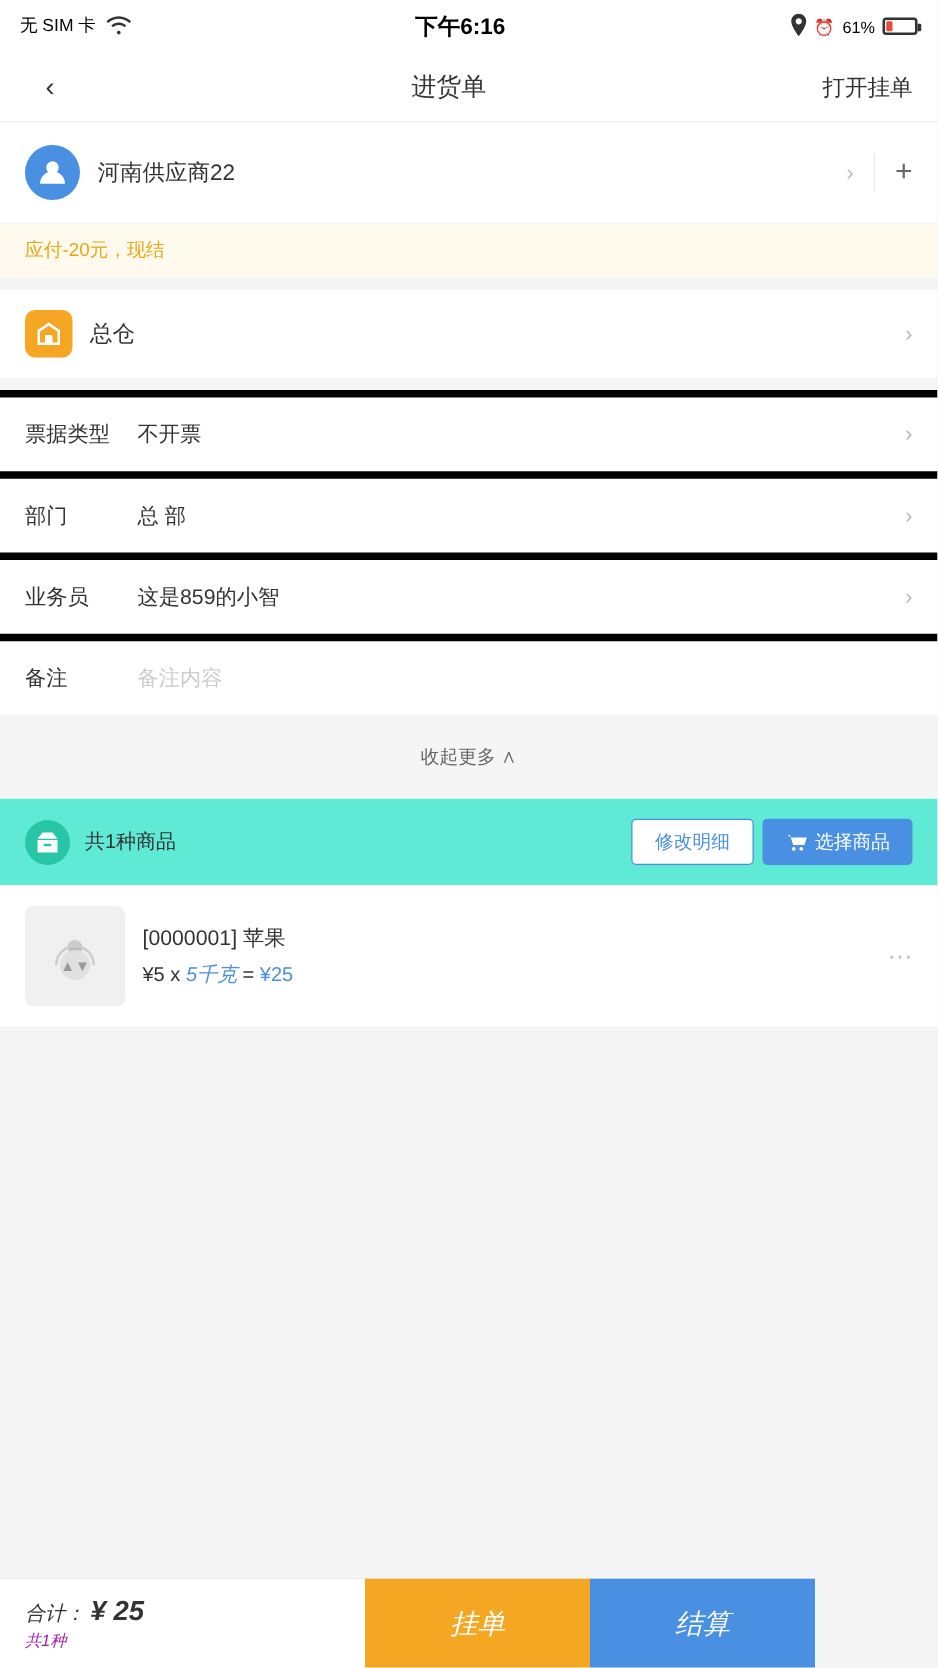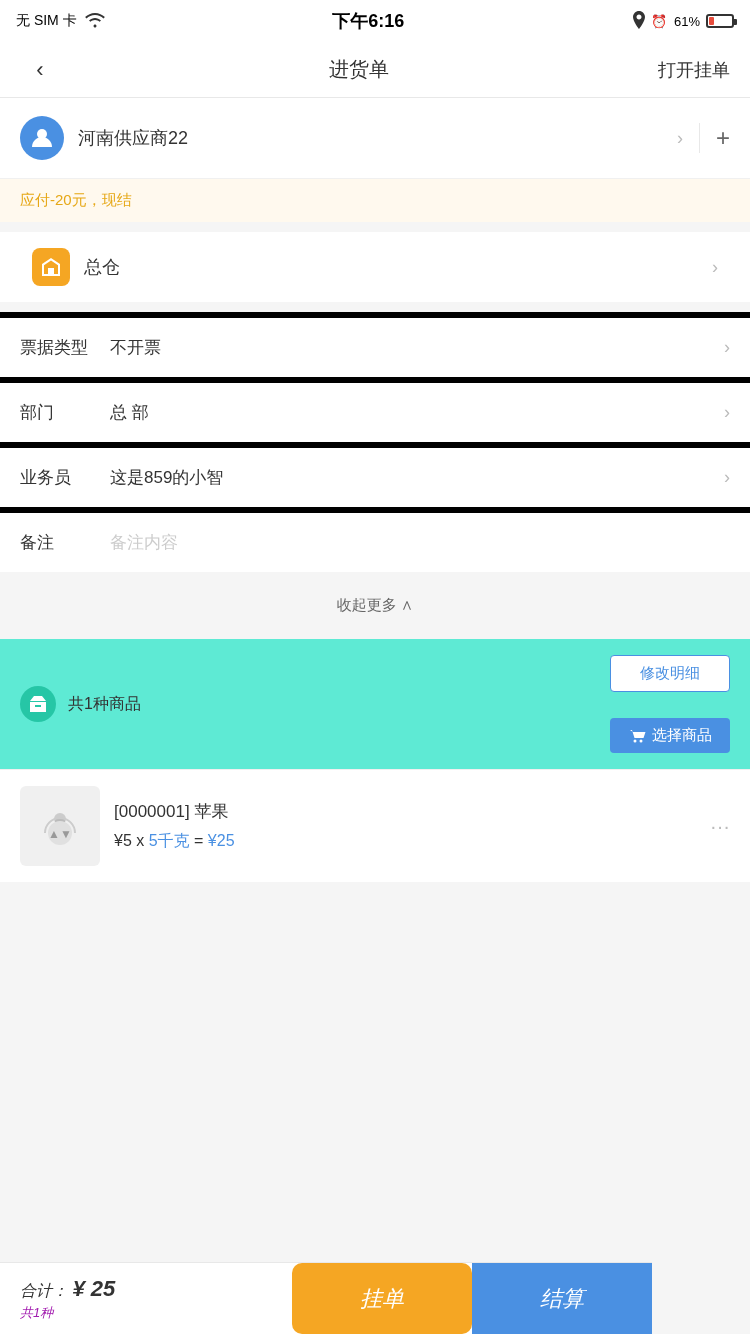--- a/index.html
+++ b/index.html
@@ -83,21 +83,21 @@
       background: #fff9ee;
       padding: 12px 20px;
       font-size: 15px;
       color: #e6a817;
     }
 
     
     .warehouse-row {
       display: flex;
       align-items: center;
-      padding: 16px 32px;
+      padding: 16px 20px;
     }
     .warehouse-icon {
       width: 38px; height: 38px; border-radius: 8px;
       background: #f5a623; display: flex; align-items: center; justify-content: center;
       margin-right: 14px;
     }
     .warehouse-name { flex: 1; font-size: 18px; color: #333; }
 
     
     .form-row {
@@ -134,21 +134,21 @@
       align-items: center;
       justify-content: space-between;
     }
     .product-count-area { display: flex; align-items: center; }
     .product-icon {
       width: 36px; height: 36px; border-radius: 50%;
       background: #26c6a6; display: flex; align-items: center; justify-content: center;
       margin-right: 12px;
     }
     .product-count-text { font-size: 16px; color: #333; }
-    .product-actions { display: flex; gap: 26px; flex-direction: column; }
+    .product-actions { display: flex; gap: 7px; }
     .btn-outline {
       padding: 8px 18px; border: 1.5px solid #4a90e2;
       border-radius: 4px; font-size: 15px; color: #4a90e2;
       background: #fff; cursor: pointer;
     }
     .btn-primary {
       padding: 8px 18px; background: #4a90e2; border-radius: 4px;
       font-size: 15px; color: #fff; border: none; cursor: pointer;
       display: flex; align-items: center; gap: 6px;
     }
@@ -165,21 +165,21 @@
     }
     .product-thumb {
       width: 80px; height: 80px; background: #f0f0f0;
       border-radius: 6px; flex-shrink: 0;
       display: flex; align-items: center; justify-content: center;
       color: #bbb; font-size: 26px; overflow: hidden;
     }
     .product-info { flex: 1; }
     .product-name { font-size: 17px; color: #333; margin-bottom: 8px; }
     .product-price { font-size: 16px; color: #333; }
-    .price-qty { color: #4a90e2; }
+    .price-qty { color: #4a90e2; font-style: italic; }
     .price-total { color: #4a90e2; }
     .product-more { color: #bbb; font-size: 20px; cursor: pointer; }
 
     
     .bottom-bar {
       position: fixed;
       bottom: 0; left: 0; width: 652px;
       height: 72px;
       display: flex;
       background: #fff;
@@ -192,21 +192,21 @@
       display: flex;
       flex-direction: column;
       justify-content: center;
     }
     .total-label { font-size: 16px; color: #333; }
     .total-amount { font-size: 22px; font-weight: 600; color: #333; display: inline; }
     .total-count { font-size: 13px; color: #a21caf; margin-top: 2px; }
     .btn-hang {
       width: 180px; background: #f5a623;
       display: flex; align-items: center; justify-content: center;
-      font-size: 22px; color: #fff; cursor: pointer; border-radius: 10px;
+      font-size: 22px; color: #fff; cursor: pointer;
     }
     .btn-settle {
       width: 180px; background: #4a90e2;
       display: flex; align-items: center; justify-content: center;
       font-size: 22px; color: #fff; cursor: pointer;
     }
 
     
     .bottom-spacer { height: 80px; }
   </style>

